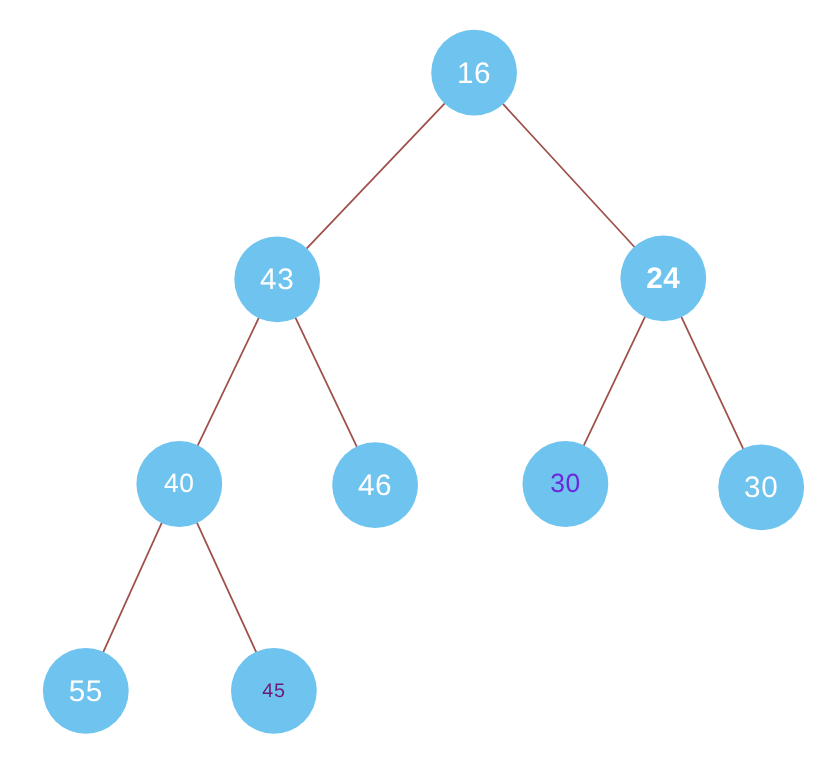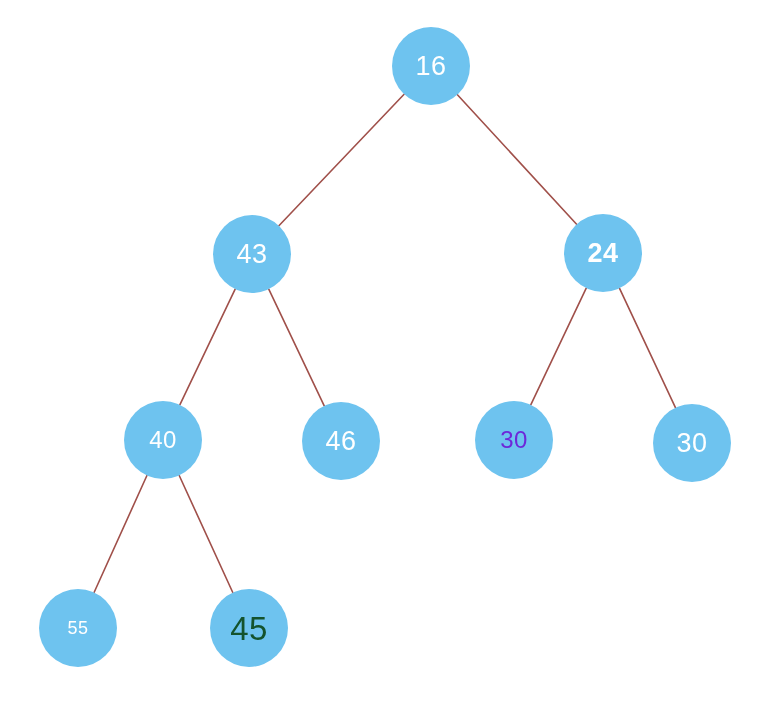--- a/index.html
+++ b/index.html
@@ -79,19 +79,19 @@
       <div class="tree-node" style="left: 302px; top: 402px; width: 78px; height: 78px; background: rgb(110, 195, 239);">
         <span class="node-label" style="font-size: 27px; color: rgb(255, 255, 255);">46</span>
       </div>
       <div class="tree-node" style="left: 475px; top: 401px; width: 78px; height: 78px; background: rgb(110, 195, 239);">
         <span class="node-label" style="font-size: 24px; color: #6d28d9;">30</span>
       </div>
       <div class="tree-node" style="left: 653px; top: 404px; width: 78px; height: 78px; background: rgb(110, 195, 239);">
         <span class="node-label" style="font-size: 27px; color: rgb(255, 255, 255);">30</span>
       </div>
       <div class="tree-node" style="left: 39px; top: 589px; width: 78px; height: 78px; background: rgb(110, 195, 239);">
-        <span class="node-label" style="font-size: 18px; color: rgb(255, 255, 255);">55</span>
+        <span class="node-label" style="font-size: 27px; color: rgb(255, 255, 255);">55</span>
       </div>
       <div class="tree-node" style="left: 210px; top: 589px; width: 78px; height: 78px; background: rgb(110, 195, 239);">
-        <span class="node-label" style="font-size: 33px; color: #14532d;">45</span>
+        <span class="node-label" style="font-size: 18px; color: #701a75;">45</span>
       </div>
     </div>
 </div>
 
 </body></html>

